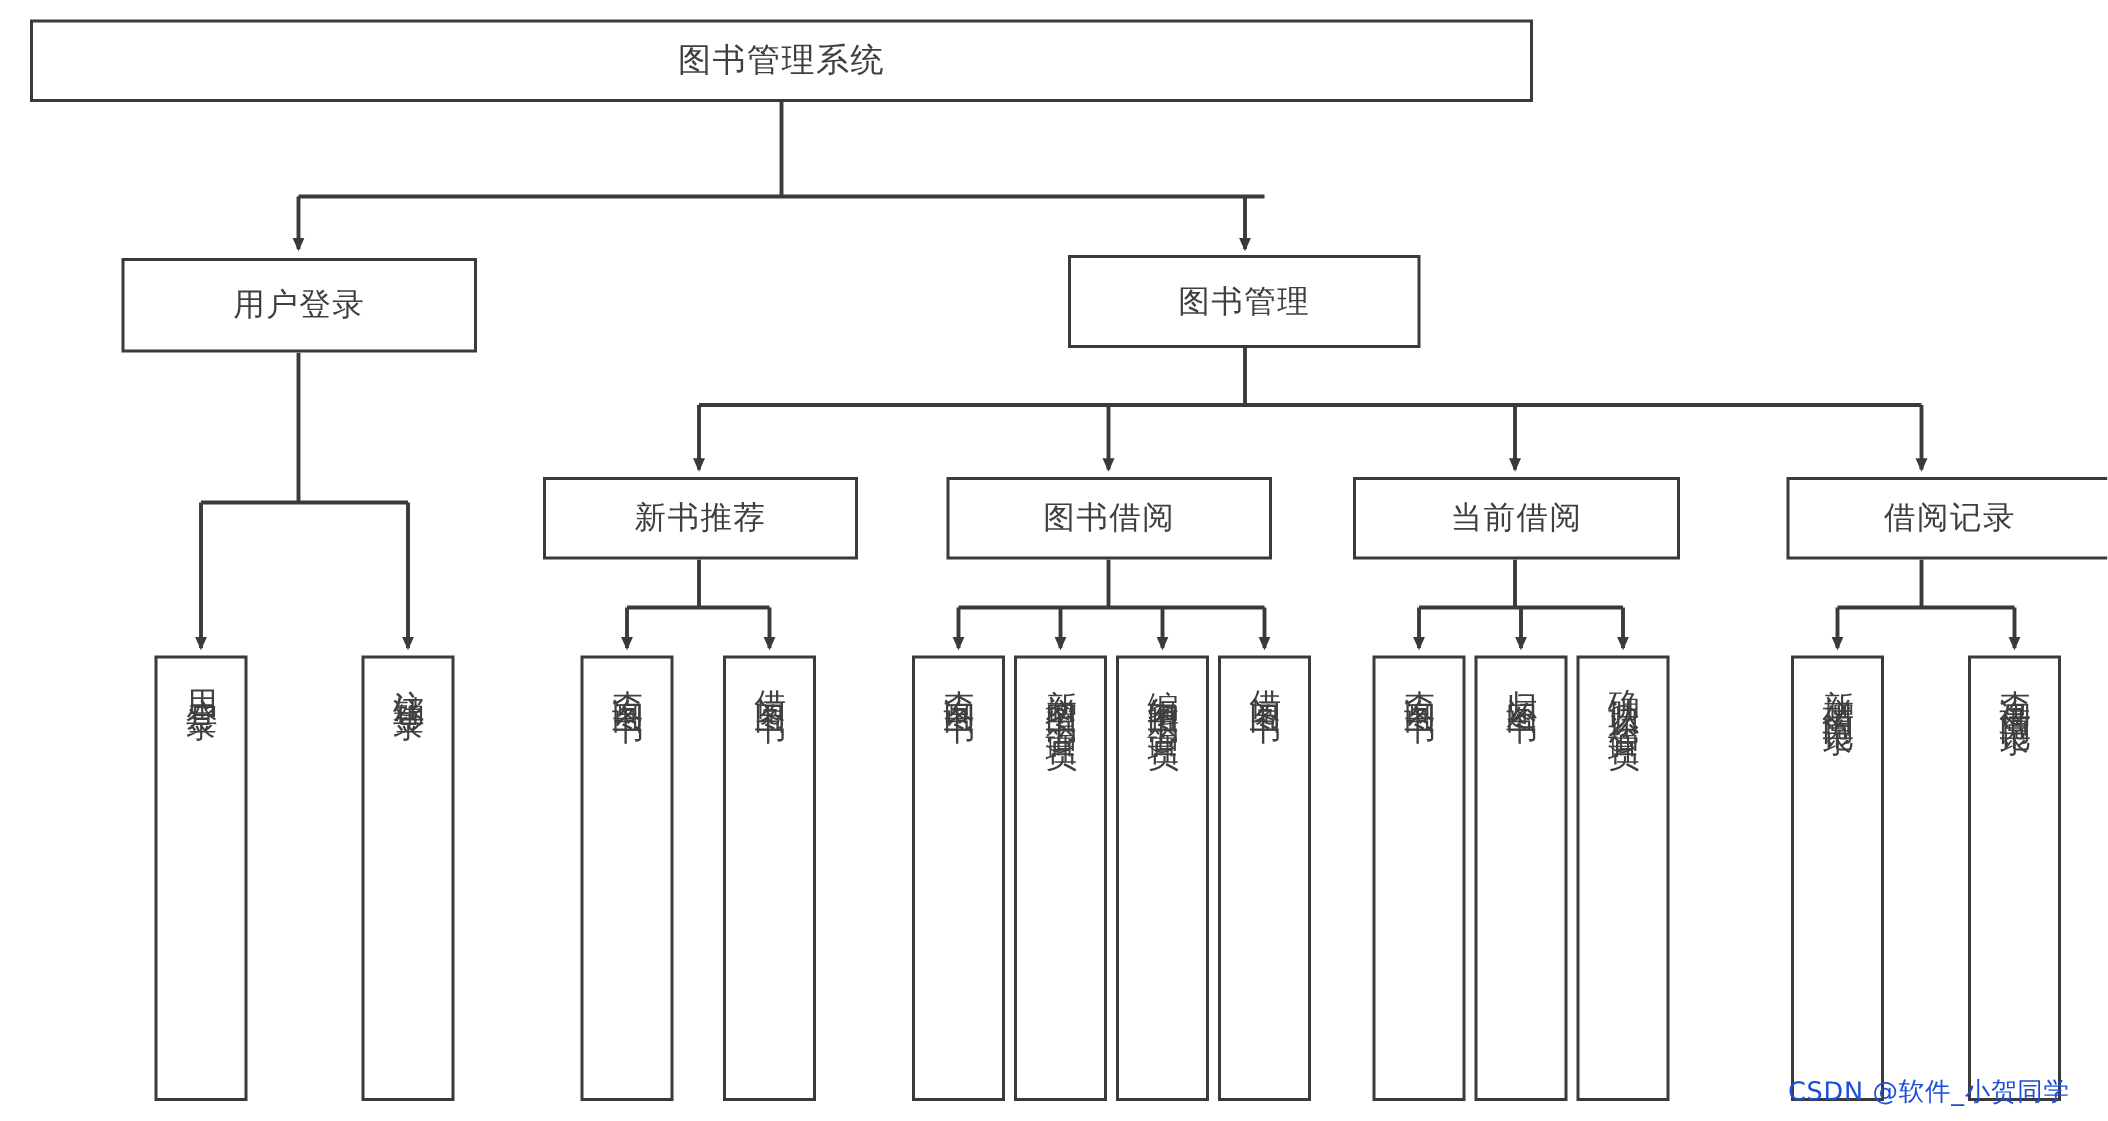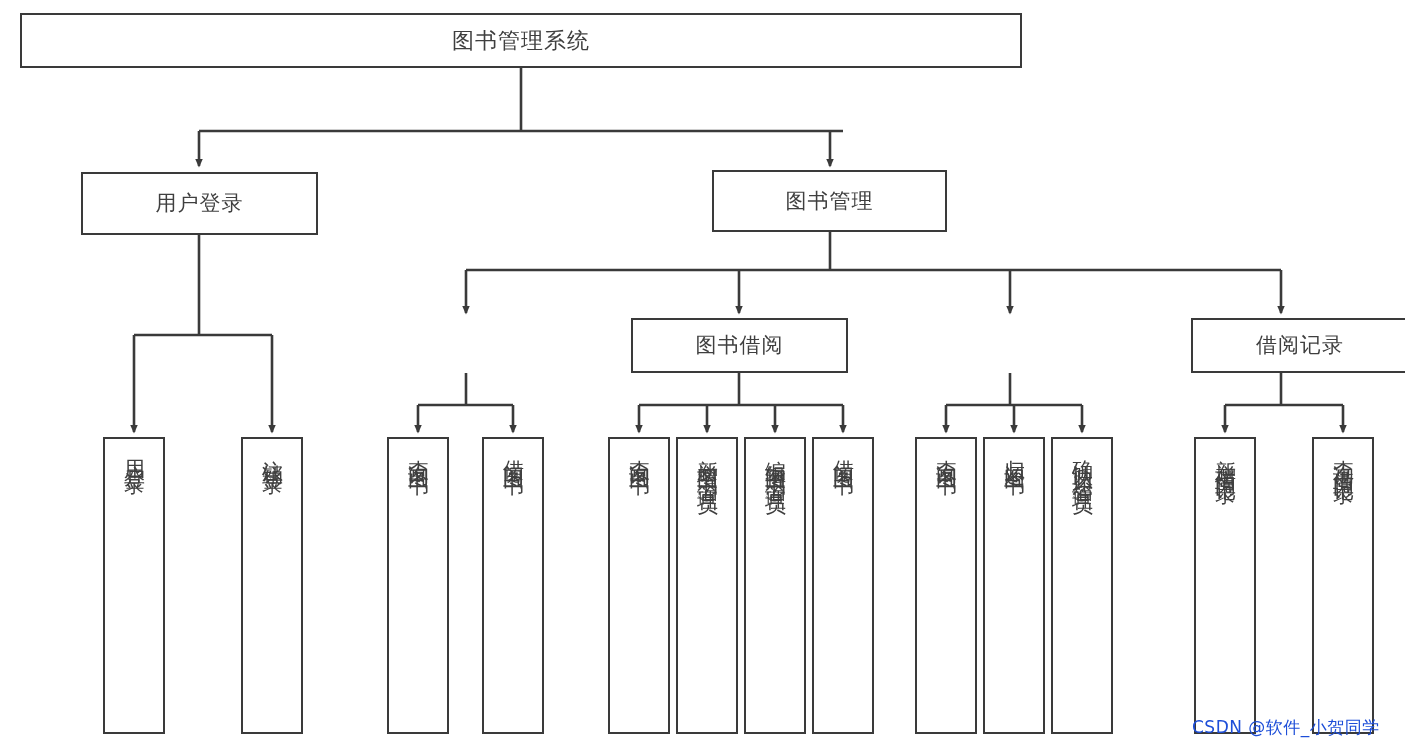--- a/index.html
+++ b/index.html
@@ -132,23 +132,29 @@
     <span class="label">图书管理系统</span>
   </div>
 
   <div class="node horiz" style="left:81px; top:172px; width:237px; height:63px;">
     <span class="label">用户登录</span>
   </div>
   <div class="node horiz" style="left:712px; top:170px; width:235px; height:62px;">
     <span class="label">图书管理</span>
   </div>
 
+  <div class="node horiz" style="left:362px; top:318px; width:210px; height:55px;">
+    <span class="label">新书推荐</span>
+  </div>
   <div class="node horiz" style="left:631px; top:318px; width:217px; height:55px;align-items:center;">
     <span class="label">图书借阅</span>
   </div>
+  <div class="node horiz" style="left:902px; top:318px; width:218px; height:55px;">
+    <span class="label">当前借阅</span>
+  </div>
   <div class="node horiz" style="left:1191px; top:318px; width:218px; height:55px;">
     <span class="label">借阅记录</span>
   </div>
 
   <div class="node vert" style="left:103px; top:437px; width:62px; height:297px;">
     <span class="label">用户登录</span>
   </div>
   <div class="node vert" style="left:241px; top:437px; width:62px; height:297px;">
     <span class="label">注销登录</span>
   </div>

